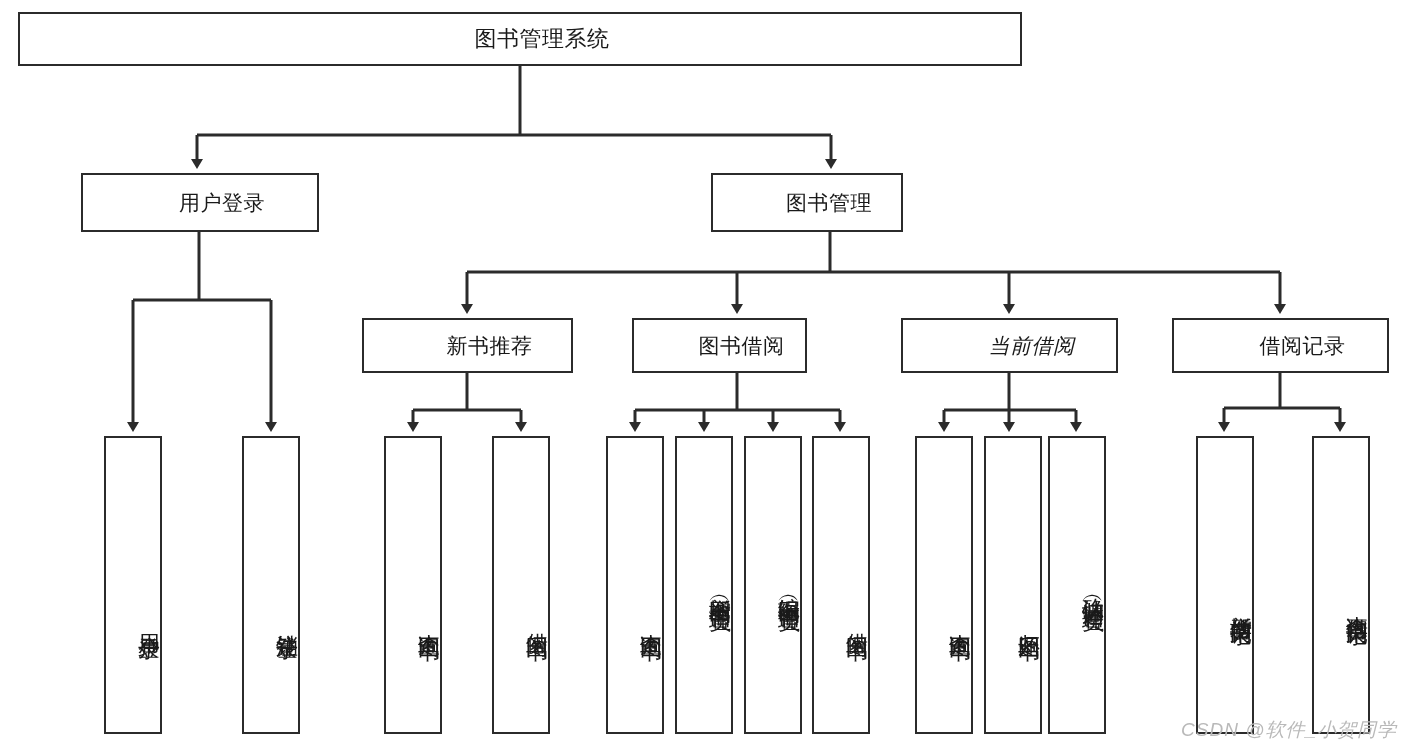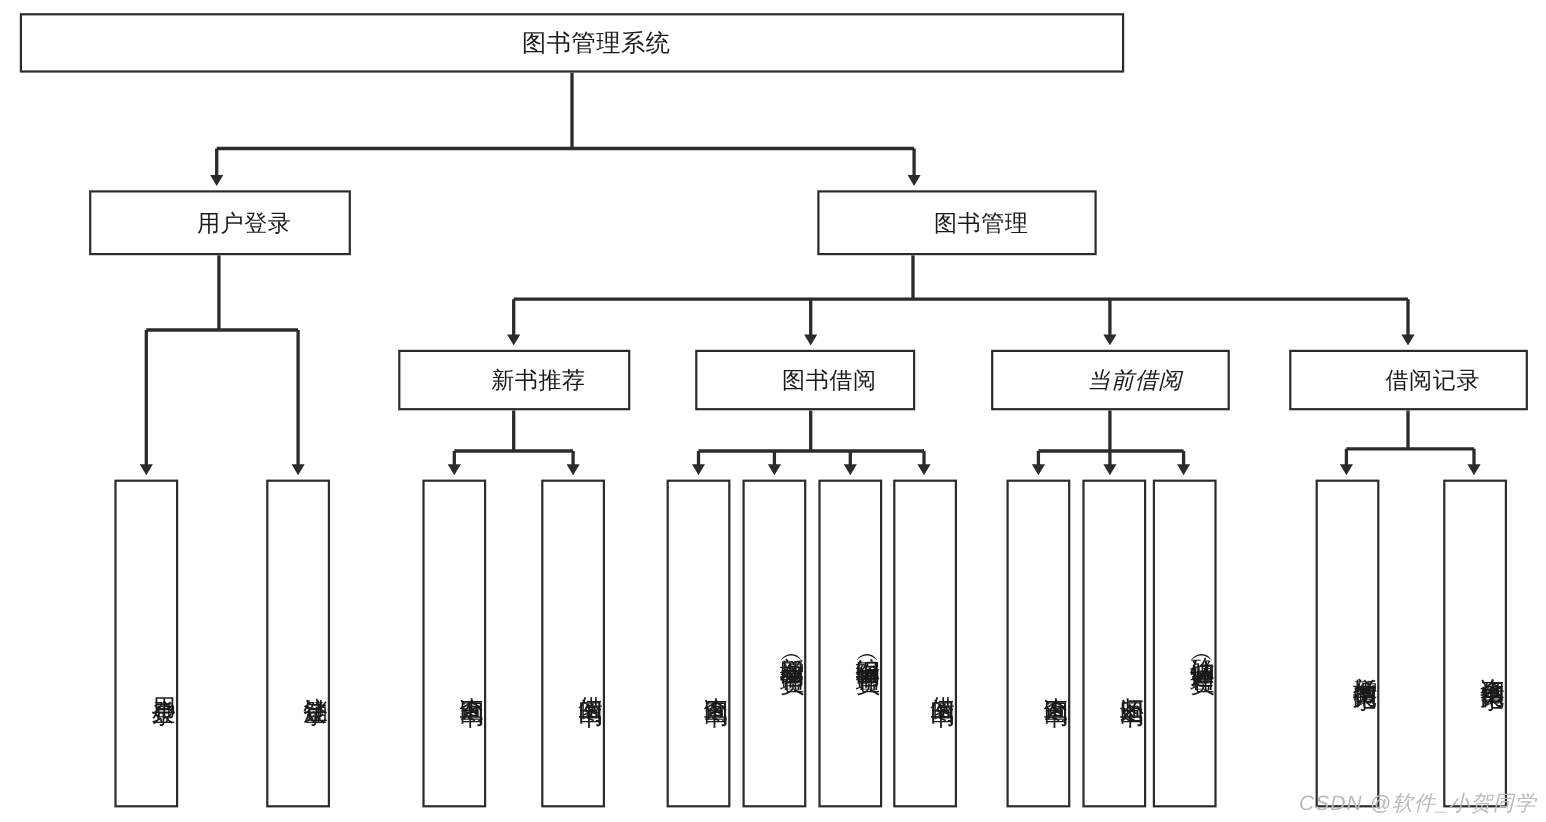--- a/index.html
+++ b/index.html
@@ -110,28 +110,28 @@
     </g>
   </svg>
 
   <div class="node horiz" id="root-node" style="left:18px;top:12px;width:1004px;height:54px;">
     <span>图书管理系统</span>
   </div>
 
   <div class="node horiz" style="left:81px;top:173px;width:238px;height:59px;">
     <span>用户登录</span>
   </div>
-  <div class="node horiz" style="left:711px;top:173px;width:254px;height:59px;margin-left:32px;">
+  <div class="node horiz" style="left:711px;top:173px;width:192px;height:59px;">
     <span>图书管理</span>
   </div>
 
   <div class="node horiz" style="left:362px;top:318px;width:211px;height:55px;">
     <span>新书推荐</span>
   </div>
-  <div class="node horiz" style="left:632px;top:318px;width:200px;height:55px;">
+  <div class="node horiz" style="left:632px;top:318px;width:175px;height:55px;">
     <span>图书借阅</span>
   </div>
   <div class="node horiz" style="left:901px;top:318px;width:217px;height:55px;font-style:italic;">
     <span>当前借阅</span>
   </div>
   <div class="node horiz" style="left:1172px;top:318px;width:217px;height:55px;text-align:right;">
     <span>借阅记录</span>
   </div>
 
   <div class="node vert" style="left:104px;top:436px;width:58px;height:298px;padding-top:70px;">

